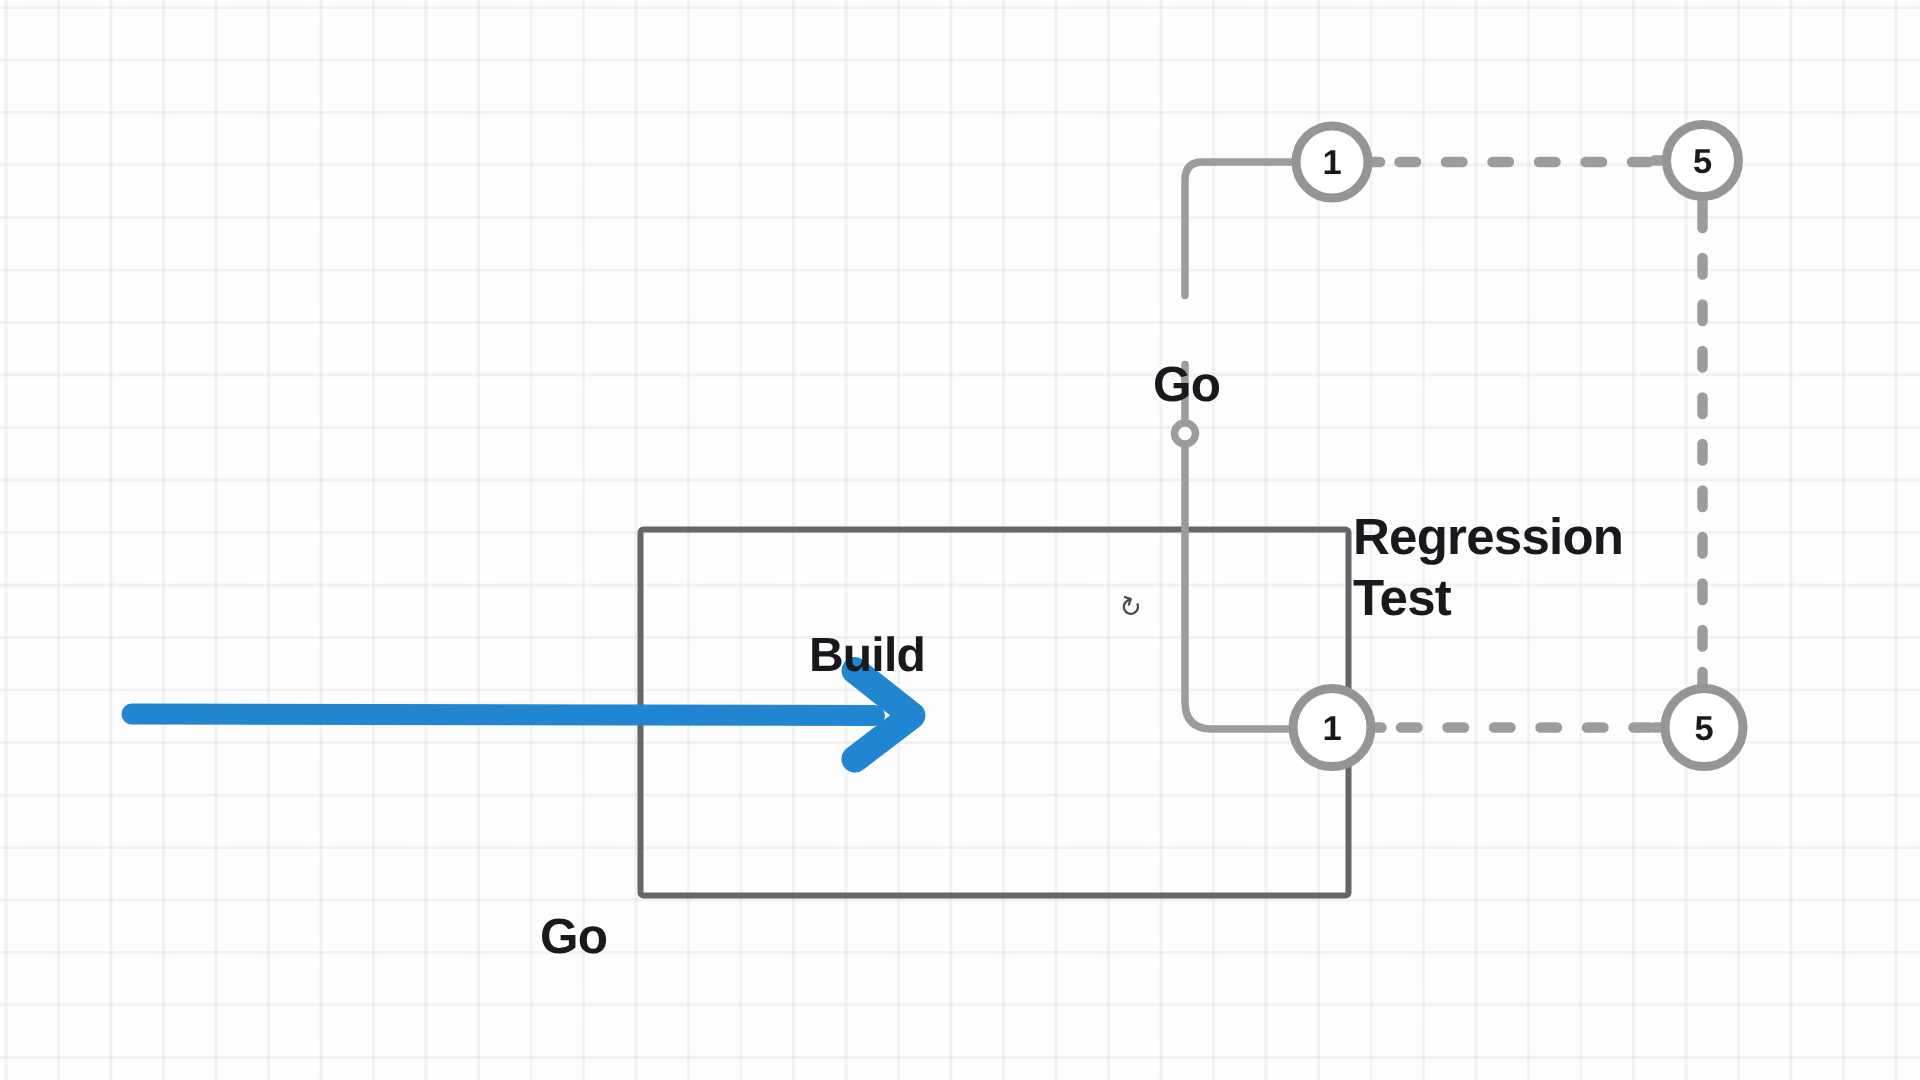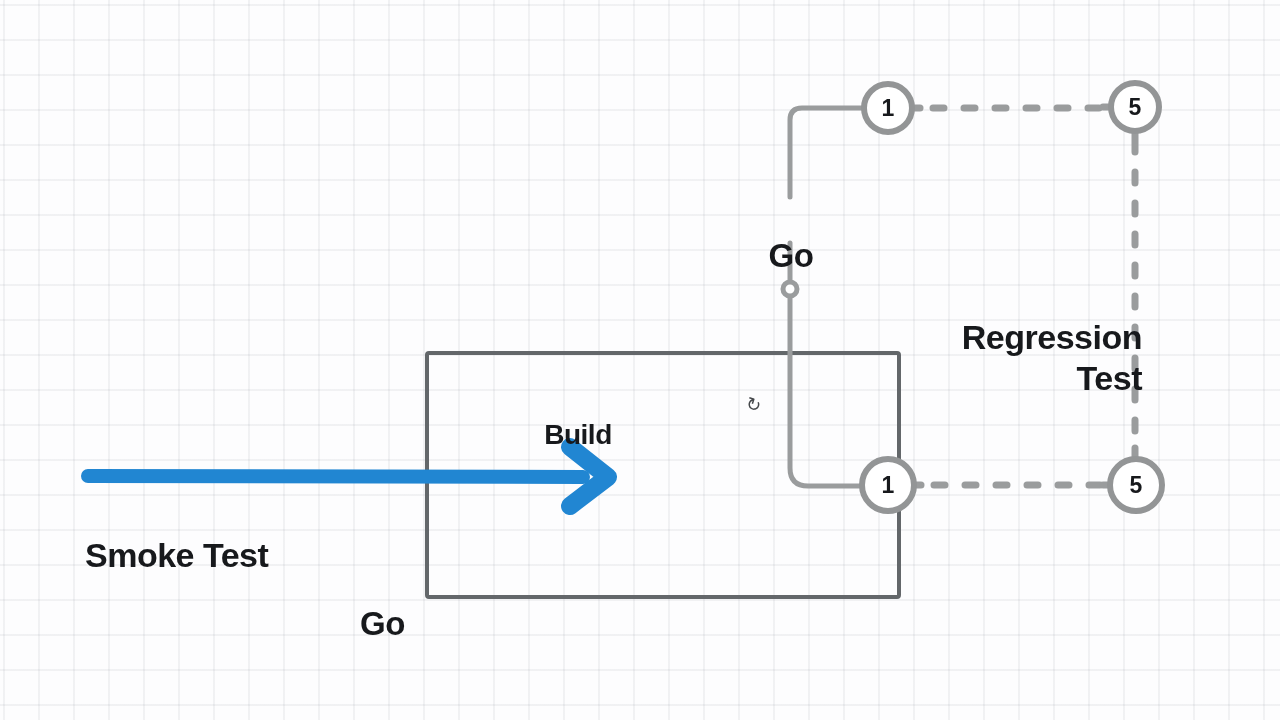--- a/index.html
+++ b/index.html
@@ -32,25 +32,25 @@
   .lbl{
     position:absolute;
     font-weight:700;
     color:var(--text-dark,#17191c);
     letter-spacing:-0.5px;
     white-space:nowrap;
     line-height:1.18;
     margin-top:41px;
   }
   .lbl.center{transform:translateX(-50%);text-align:center;}
-  .lbl-build{left:578px;top:377px;font-size:28px;}
+  .lbl-build{left:578px;top:377px;font-size:32px;}
   .lbl-smoke{left:85px;top:494px;font-size:34px;}
   .lbl-go-top{left:791px;top:196px;font-size:33px;}
   .lbl-go-bottom{left:360px;top:564px;font-size:33px;}
-  .lbl-regression{left:1022px;top:276px;font-size:34px;line-height:41px;white-space:normal;width:240px;margin-left:-120px;text-align:right;}
+  .lbl-regression{left:1022px;top:297px;font-size:34px;line-height:41px;white-space:normal;width:240px;margin-left:-120px;text-align:left;}
   .node-num{
     position:absolute;width:40px;height:30px;
     font-size:23px;font-weight:700;line-height:30px;
     text-align:center;color:var(--text-dark,#17191c);
   }
   .num-tl{left:868px;top:93px;}
   .num-tr{left:1115px;top:92px;}
   .num-bl{left:868px;top:470px;}
   .num-br{left:1116px;top:470px;}
   .sync-icon{
@@ -98,21 +98,20 @@
 
     <circle class="node-circle" cx="888" cy="108" r="24"></circle>
     <circle class="node-circle" cx="1135" cy="107" r="24"></circle>
     <circle class="node-circle" cx="888" cy="485" r="26"></circle>
     <circle class="node-circle" cx="1136" cy="485" r="26"></circle>
 
     <circle class="node-dot" cx="790" cy="289" r="7"></circle>
   </svg>
 
   <div class="lbl center lbl-build">Build</div>
-  <div class="lbl lbl-smoke">Smoke Test</div>
   <div class="lbl center lbl-go-top">Go</div>
   <div class="lbl lbl-go-bottom">Go</div>
   <div class="lbl lbl-regression">Regression Test</div>
 
   <div class="node-num num-tl">1</div>
   <div class="node-num num-tr">5</div>
   <div class="node-num num-bl">1</div>
   <div class="node-num num-br">5</div>
 
   <div class="sync-icon">↻</div>

